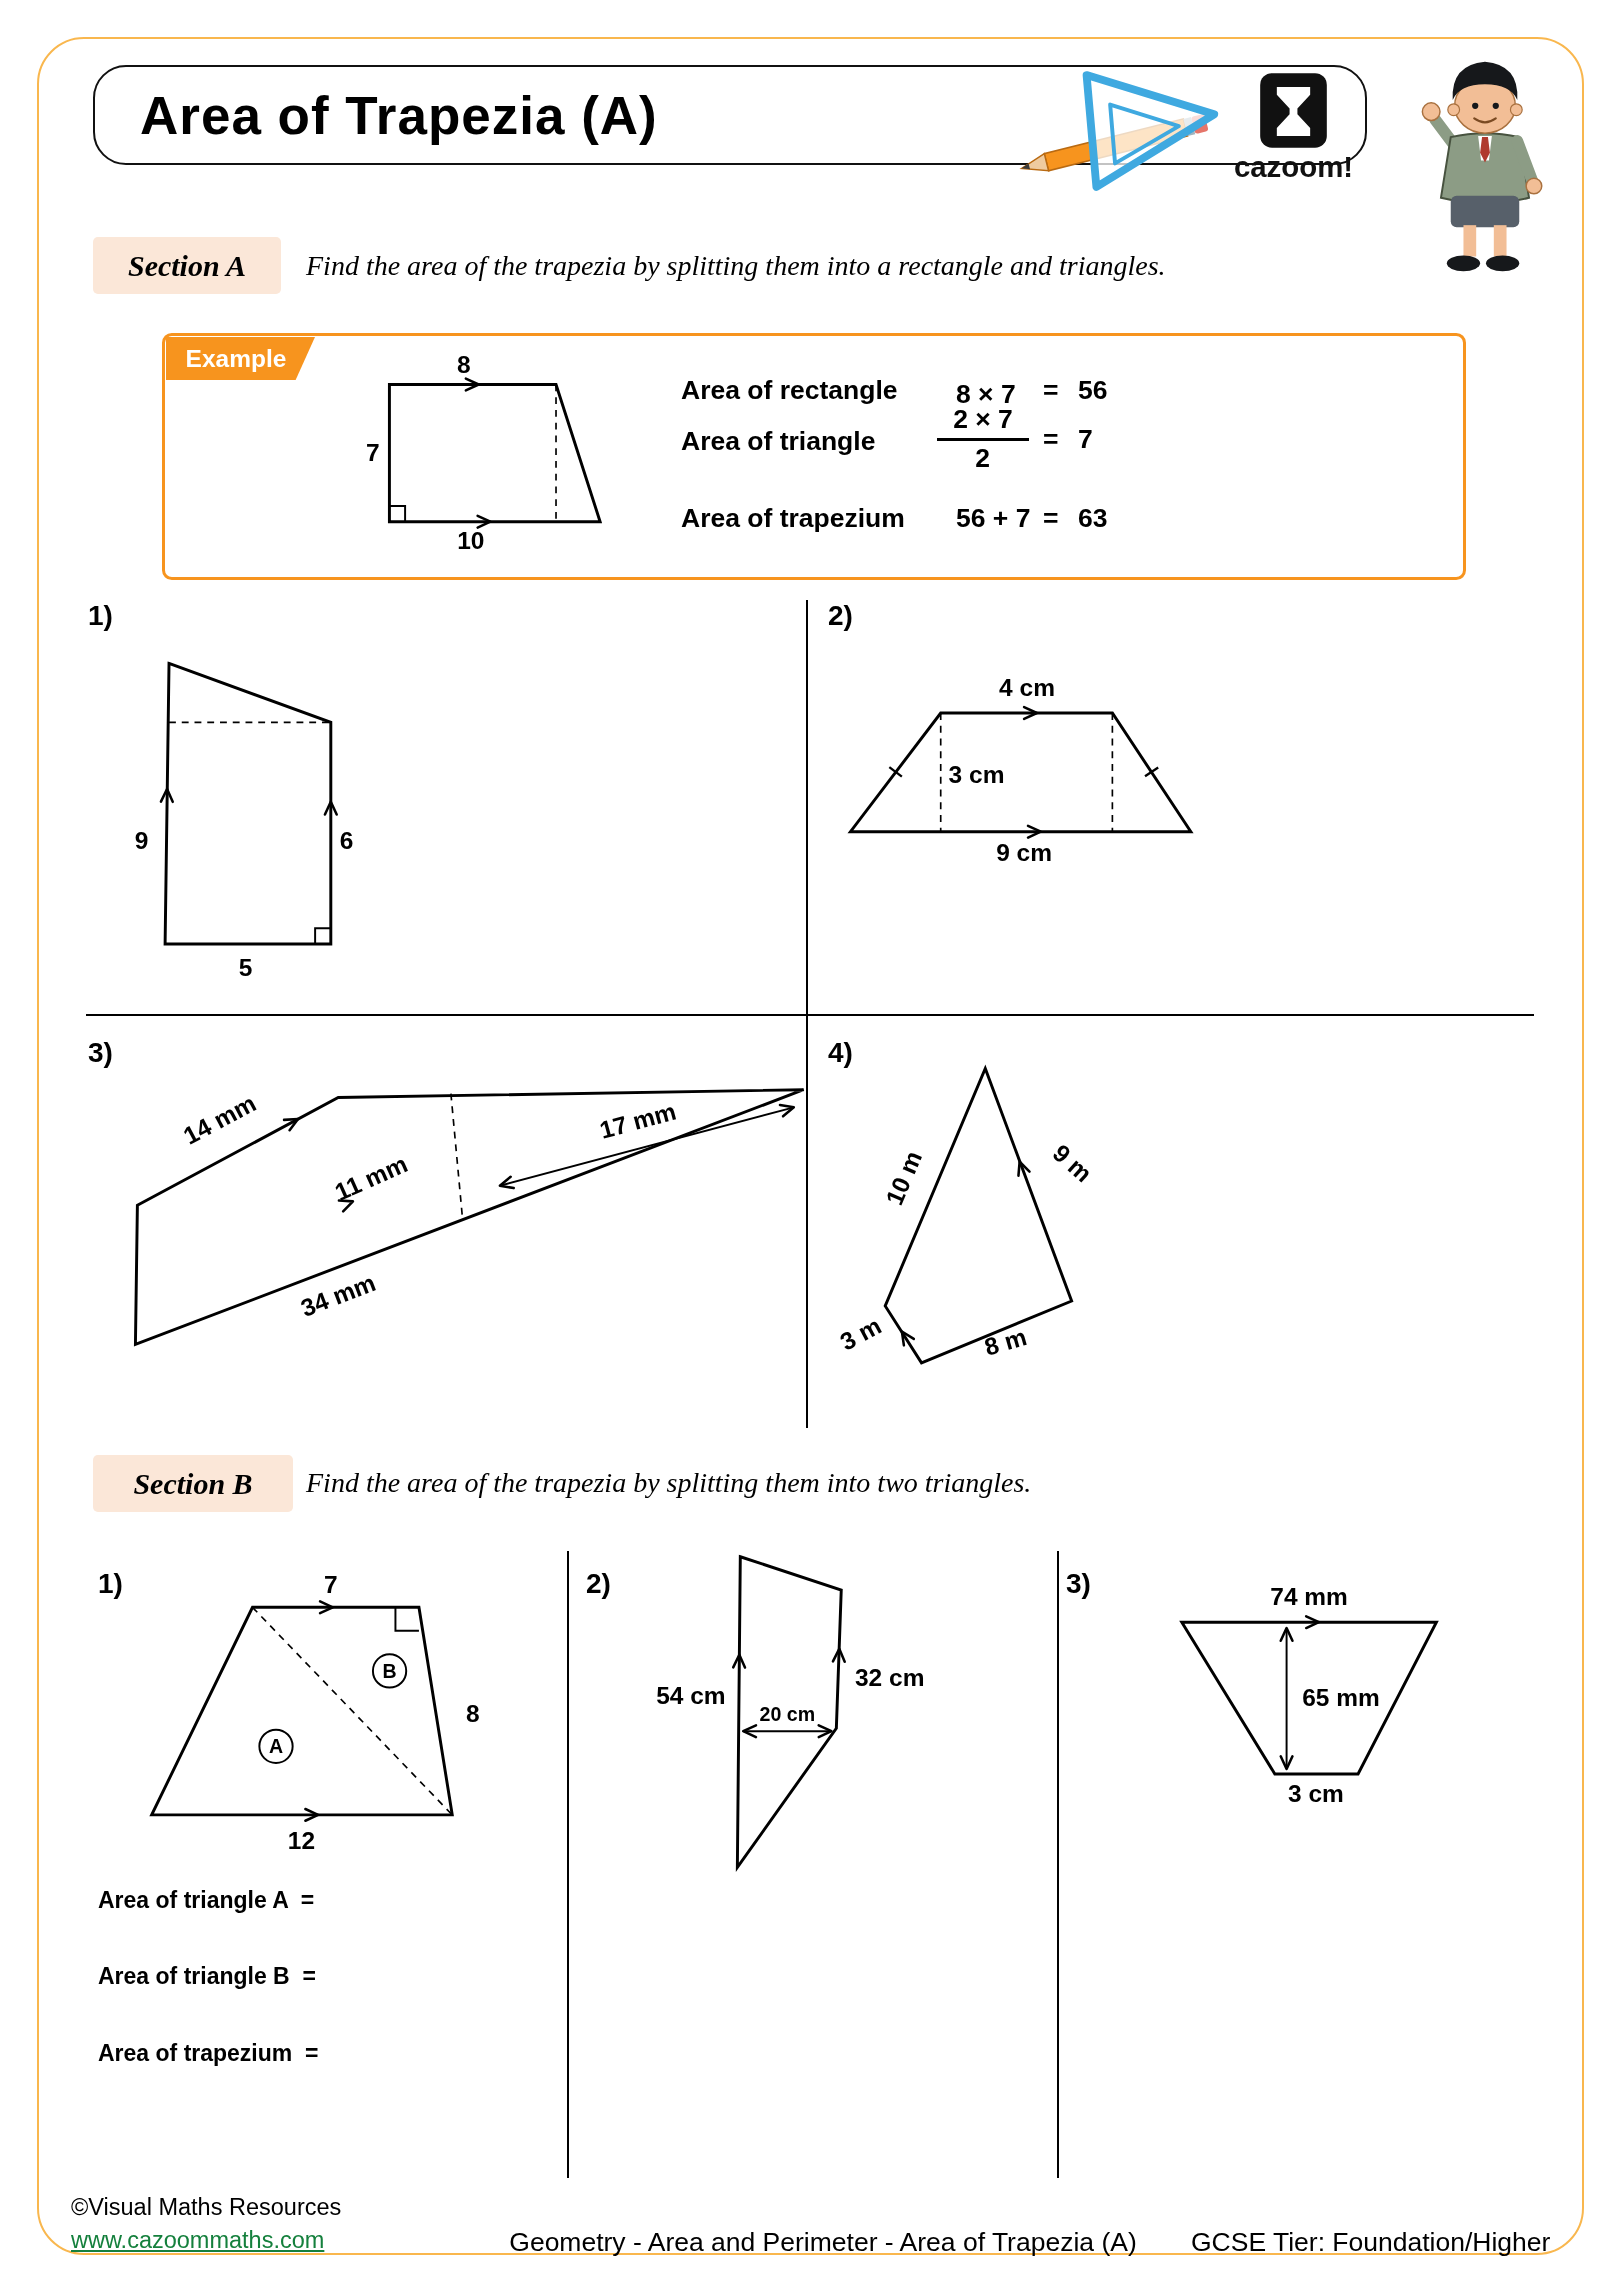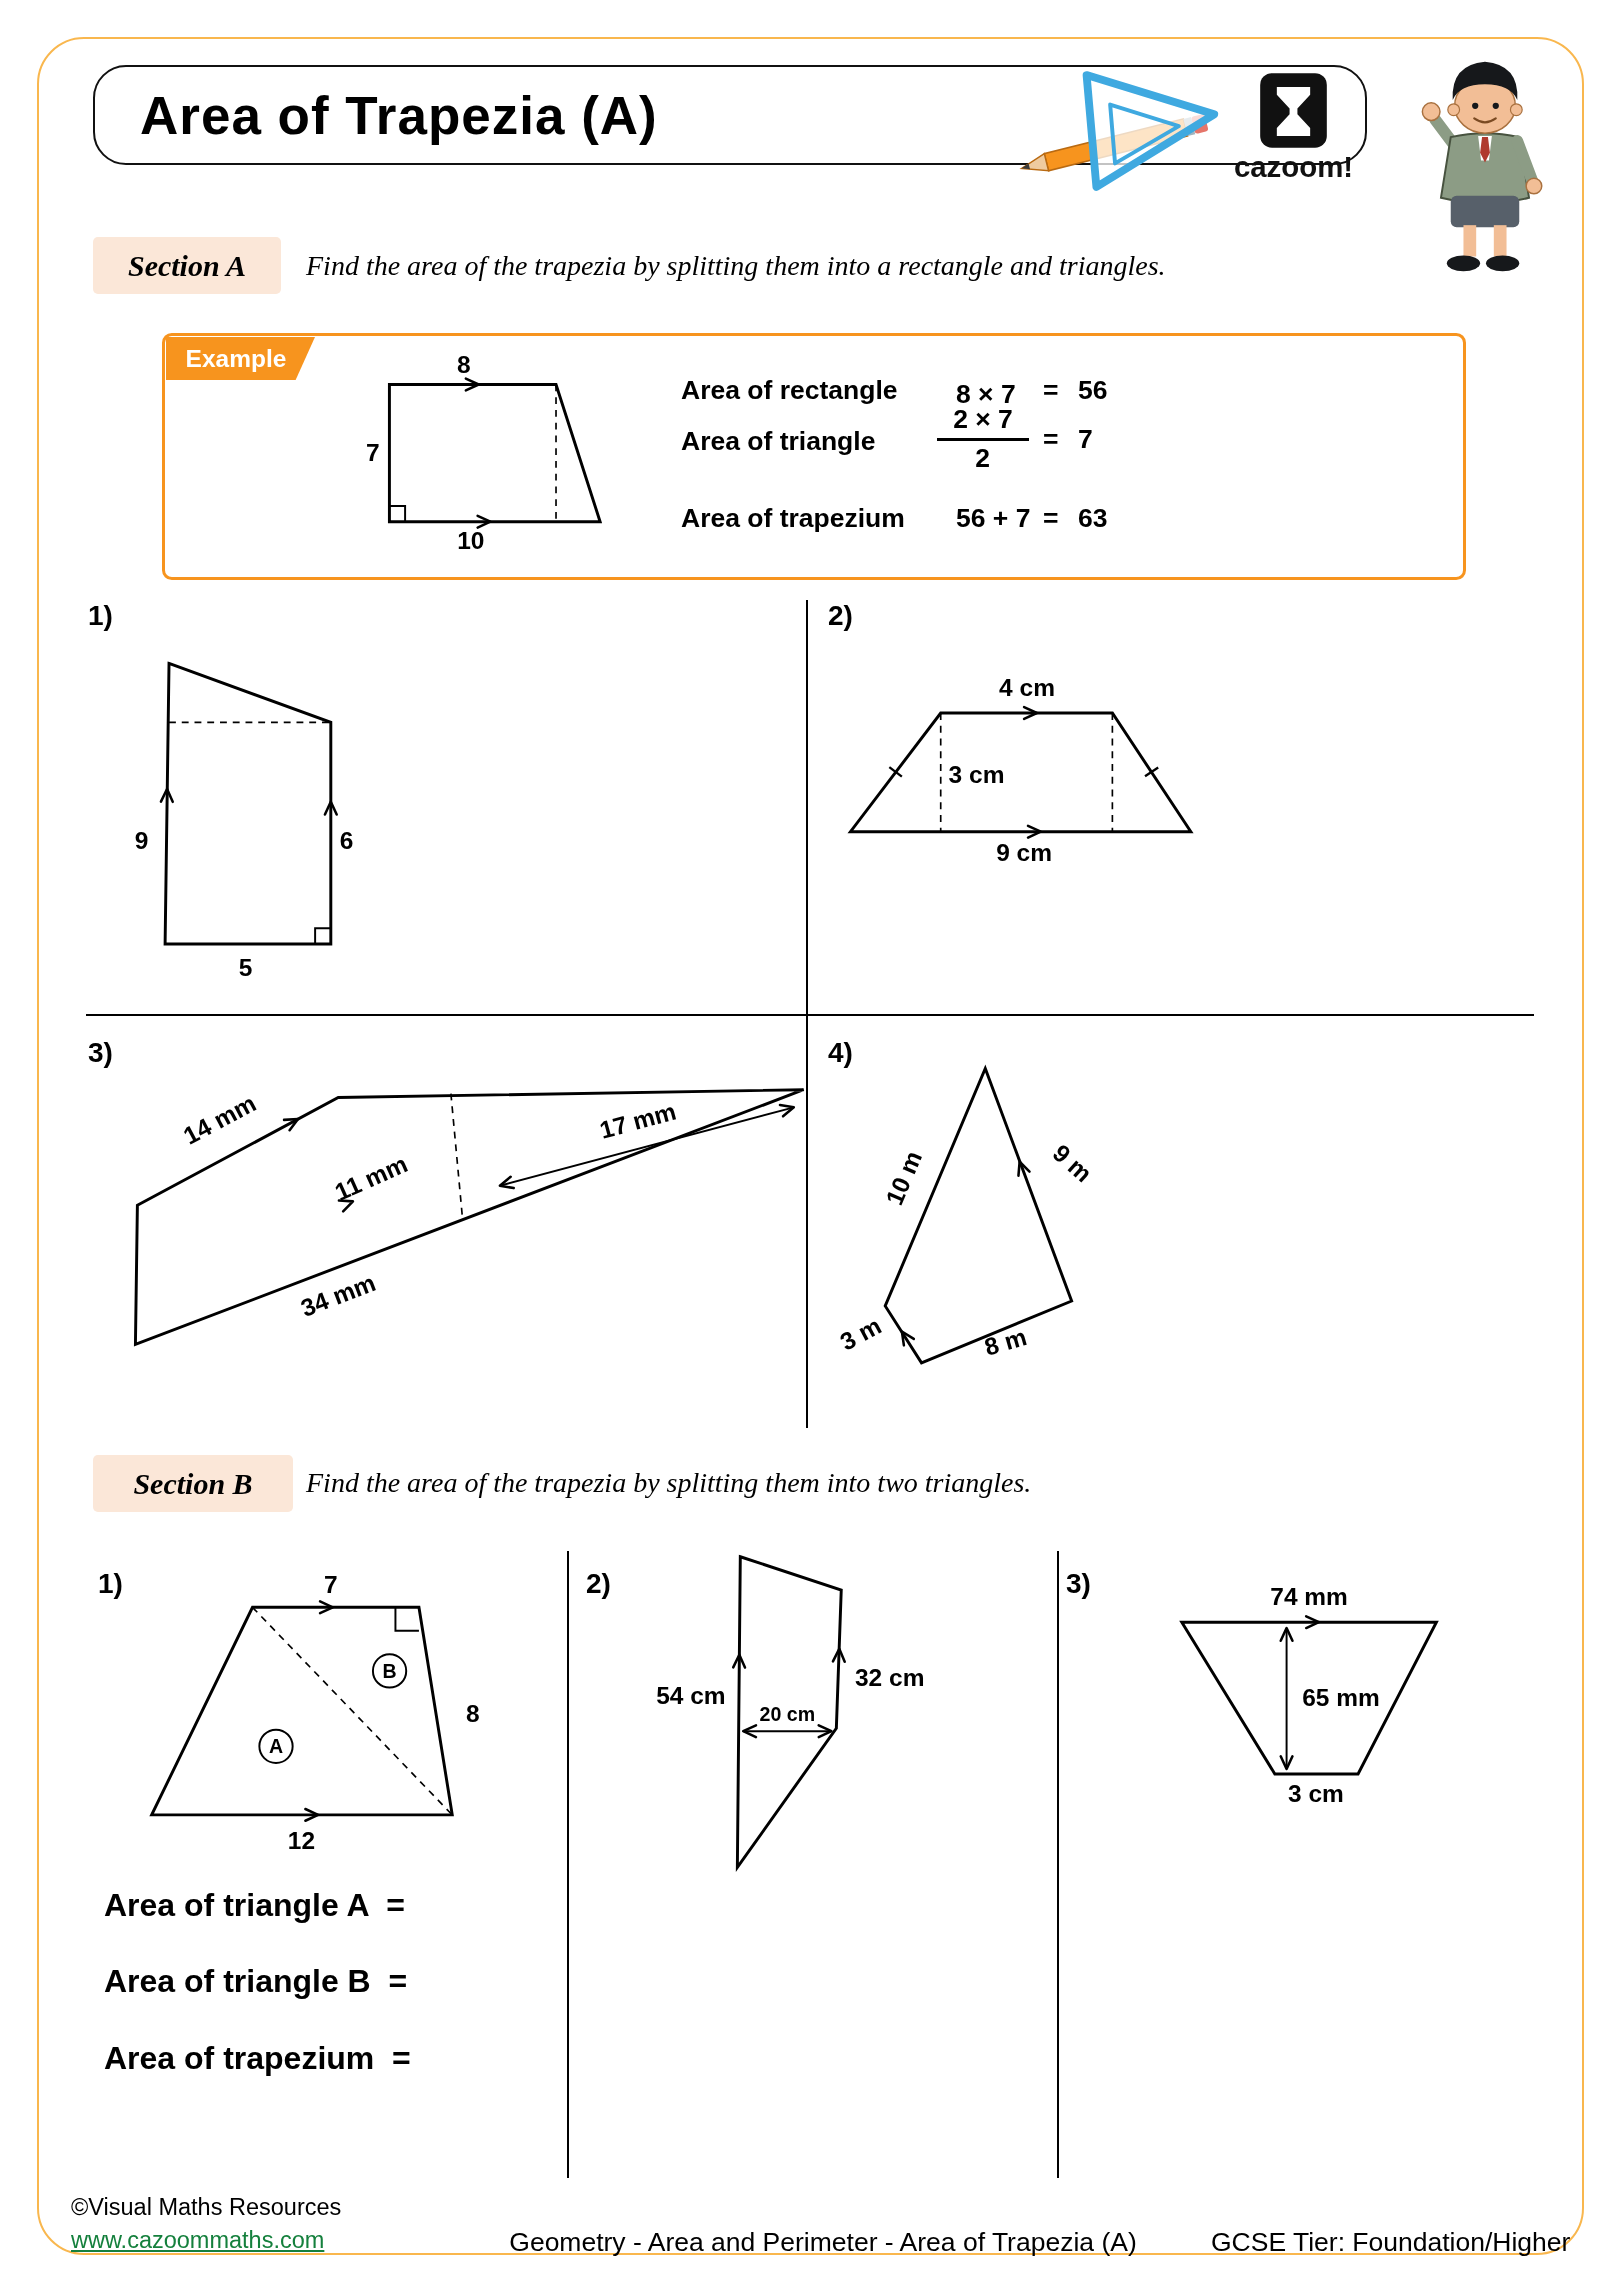--- a/index.html
+++ b/index.html
@@ -27,21 +27,21 @@
                  border:3.9px solid #F7941E; border-radius:9.8px; }
   .example-badge { position:absolute; left:166px; top:337px; width:149px; height:43px;
                    background:#F7941E; color:#fff; font-weight:bold; font-size:24.5px;
                    display:flex; align-items:center; padding-left:19.6px;
                    clip-path:polygon(0 0, 100% 0, 87% 100%, 0 100%); }
 
   .calc-label, .calc-text { position:absolute; font-weight:bold; font-size:26.5px; }
   .frac-bar { position:absolute; height:2.9px; background:#000; }
 
   .pnum { position:absolute; font-weight:bold; font-size:28px; }
-  .ans  { position:absolute; left:98px; font-weight:bold; font-size:32px; white-space:pre;margin-left:6px; }
+  .ans  { position:absolute; left:98px; font-weight:bold; font-size:23px; white-space:pre; }
 
   .vline { position:absolute; width:2px; background:#000; }
   .hline { position:absolute; height:2px; background:#000; }
 
   
   .shp  { fill:none; stroke:#000; stroke-width:3; stroke-linejoin:miter; }
   .dash { stroke:#000; stroke-width:1.7; stroke-dasharray:7 6; fill:none; }
   .ra   { fill:none; stroke:#000; stroke-width:2; }
   .ah   { fill:none; stroke:#000; stroke-width:2.6; stroke-linecap:round; stroke-linejoin:round; }
   .mline{ stroke:#000; stroke-width:2; }
@@ -49,21 +49,21 @@
   .dim  { font-family:"Liberation Sans",sans-serif; font-size:25px; font-weight:bold; fill:#000; text-anchor:middle; }
   .dim.small { font-size:20px; }
   .dim.start { text-anchor:start; }
   .dim.end   { text-anchor:end; }
   .circ { fill:none; stroke:#000; stroke-width:2; }
   .circ-letter { font-family:"Liberation Sans",sans-serif; font-size:20px; font-weight:bold; text-anchor:middle; fill:#000; }
 
   .footer-copy  { position:absolute; left:71px; top:2194px; font-size:23.5px; }
   .footer-url   { position:absolute; left:71px; top:2227px; font-size:23.5px; color:#15803d; text-decoration:underline; }
   .footer-center{ position:absolute; left:470px; top:2227px; width:706px; text-align:center; font-size:26.5px; }
-  .footer-right { position:absolute; left:1191px; top:2227px; font-size:26.5px;margin-left:20px; }
+  .footer-right { position:absolute; left:1191px; top:2227px; font-size:26.5px; }
 </style>
 </head>
 <body>
 
 <div class="page">
   <div class="page-border"></div>
 
   <div class="header-box">
     <div class="title">Area of Trapezia (A)</div>
   </div>

